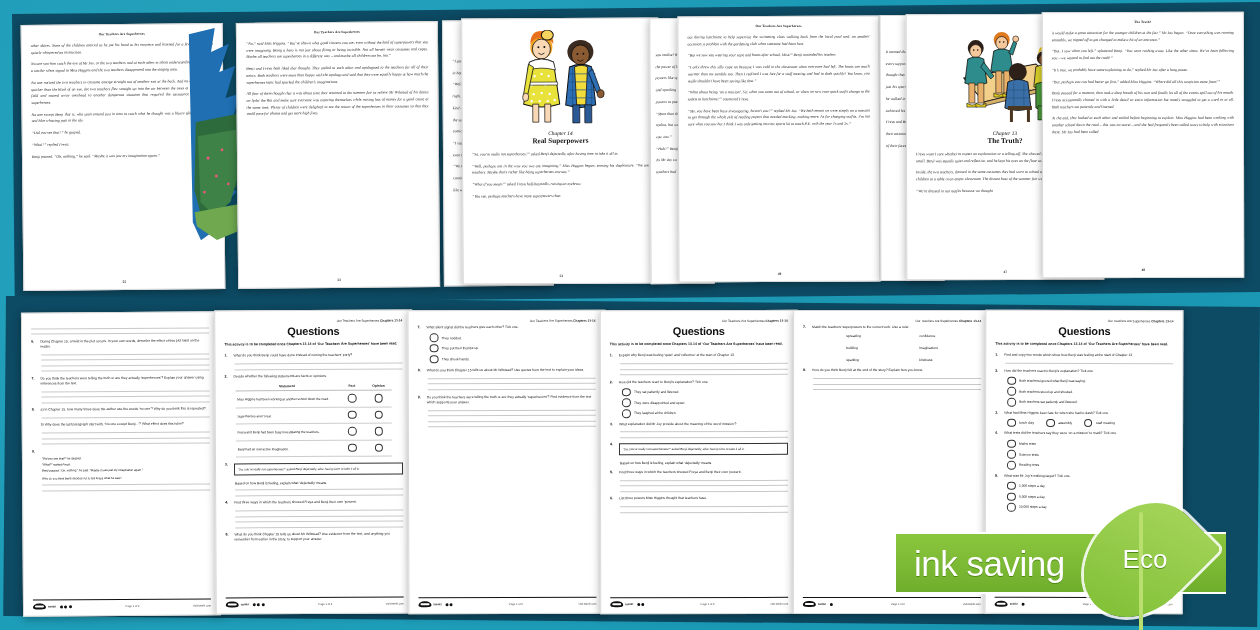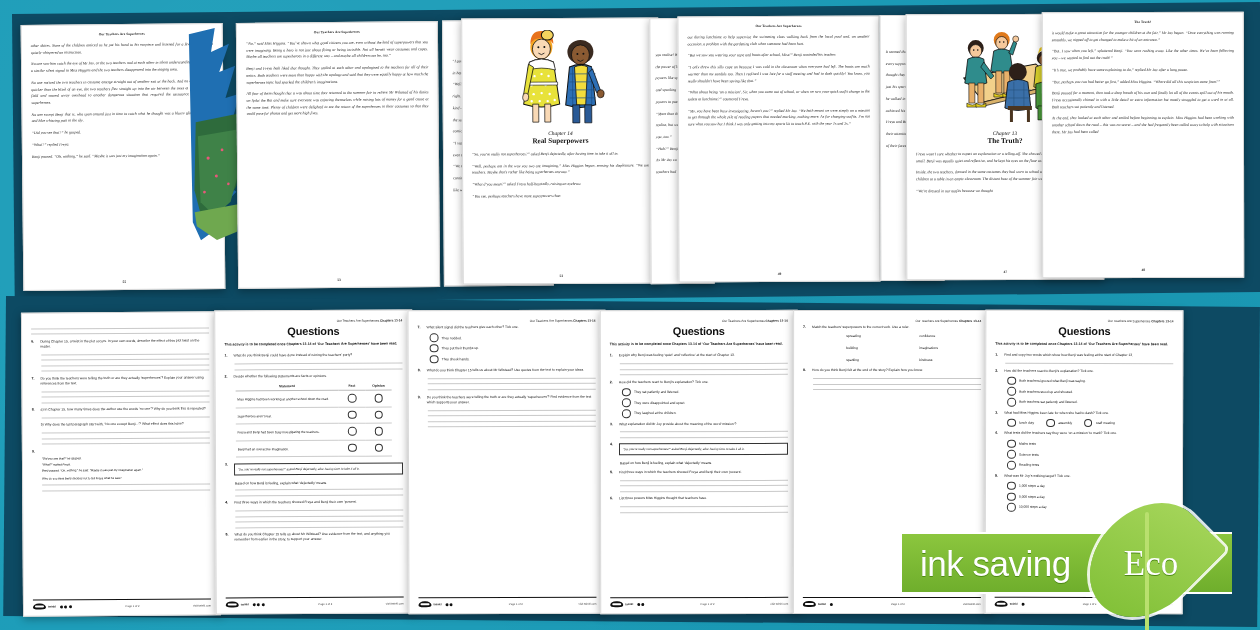--- a/index.html
+++ b/index.html
@@ -128,21 +128,21 @@
   .stars{display:flex;gap:1.5px;margin-left:2px;}
   .star{width:3px;height:3px;background:#111;border-radius:50%;}
   .pgno{font-size:2.7px;color:#333;}
   .copy{font-size:2.7px;color:#333;}
 
   
   .illus{position:relative;margin:4px auto 2px;}
 
   
   .eco{
-    position:absolute;right:8px;bottom:26px;width:350px;height:86px;z-index:60;
+    position:absolute;right:14px;bottom:26px;width:350px;height:86px;z-index:60;
   }
   .eco-bar{
     position:absolute;left:0;top:14px;width:330px;height:58px;
     background:linear-gradient(180deg,#8cc63e 0%,#6fae2c 100%);
     border-top:2px solid #ffffff;border-bottom:2px solid #ffffff;
   }
   .eco-txt{
     position:absolute;left:18px;top:26px;
     font-family:"Liberation Sans",sans-serif;font-size:35px;color:#ffffff;
     text-shadow:0 1px 0 #4e8a16;letter-spacing:-.5px;
@@ -153,21 +153,21 @@
     border-radius:50% 4% 50% 50%;
     transform:rotate(45deg);
     box-shadow:0 0 0 3px rgba(255,255,255,.85);
   }
   .eco-stem{
     position:absolute;left:243px;top:-6px;width:4px;height:124px;
     background:#b9e06e;border-radius:2px;
   }
   .eco-eco{
     position:absolute;left:206px;top:26px;width:86px;text-align:center;
-    font-family:Liberation Serif, serif;font-size:35px;color:#ffffff;
+    font-family:Liberation Sans, sans-serif;font-size:26px;color:#ffffff;
     text-shadow:0 1px 0 #4e8a16;
   }
 
   .sml{font-size:2.9px;}
 </style>
 </head>
 <body>
 
 <div class="bg"></div>
 

